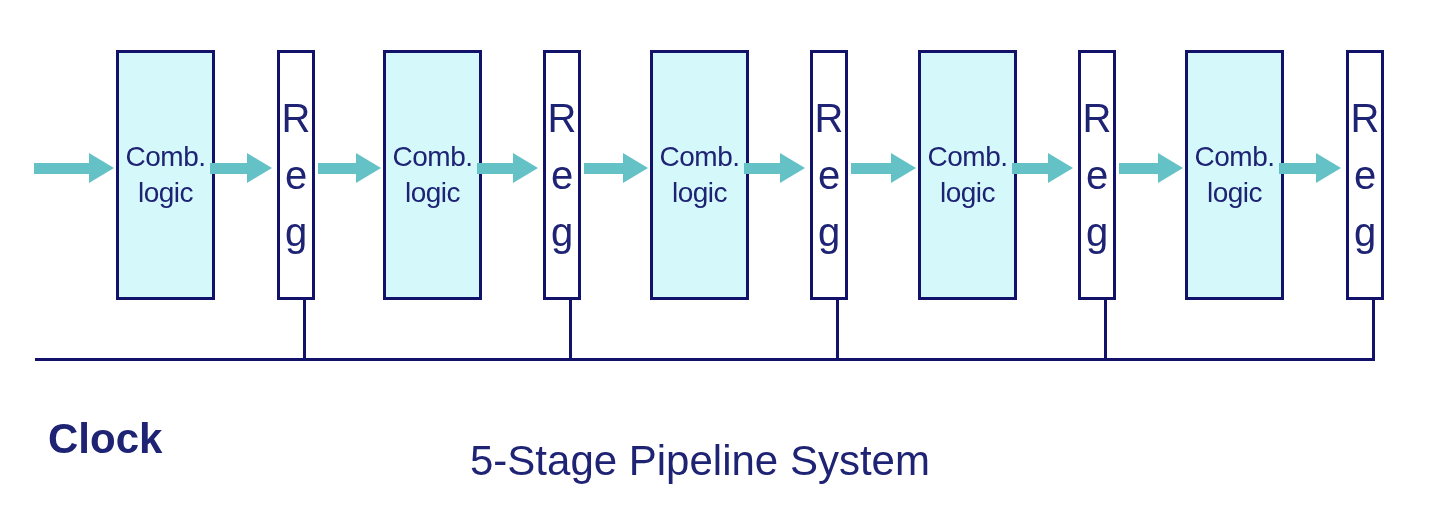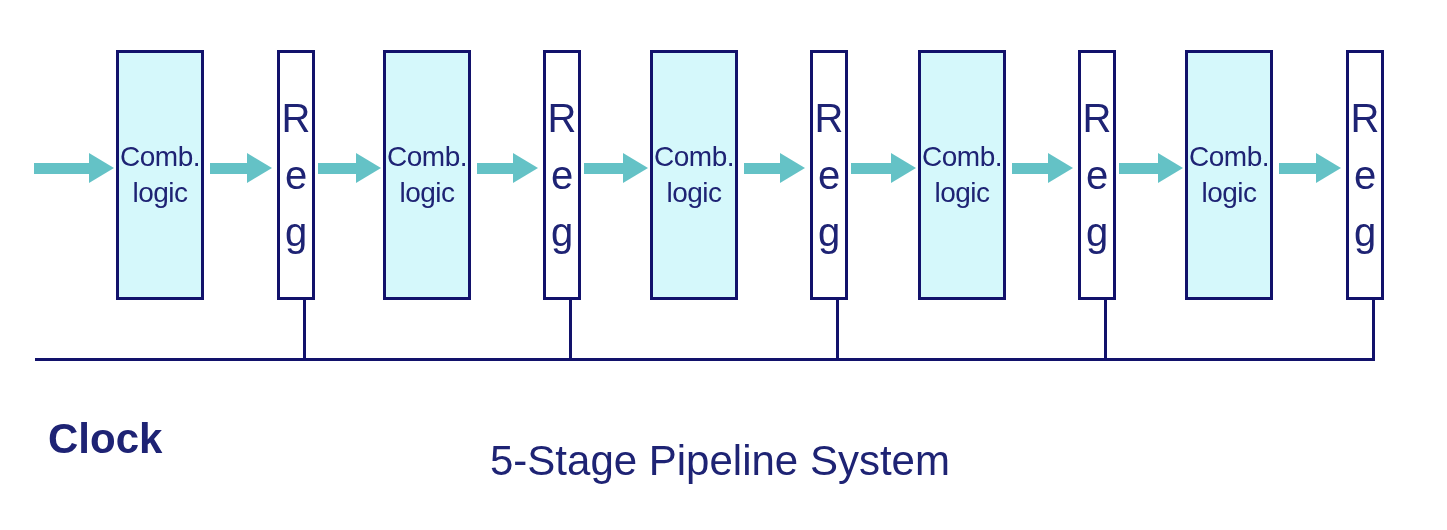--- a/index.html
+++ b/index.html
@@ -13,21 +13,21 @@
   }
   .box{
     position:absolute;top:50px;height:250px;
     box-sizing:border-box;
     border:3px solid var(--outline);
     display:flex;flex-direction:column;
     align-items:center;justify-content:center;
     text-align:center;color:var(--text);
   }
   .comb{
-    width:88px;background:var(--fill);
+    width:99px;background:var(--fill);
     font-size:28px;line-height:36px;
     letter-spacing:-0.5px;
   }
   .reg{
     width:38px;background:#fff;
     font-size:40px;line-height:57px;
   }
   .arrow{position:absolute;top:153px;height:30px;}
   .arrow .shaft{
     position:absolute;left:0;right:22px;top:10px;height:11px;
@@ -137,14 +137,14 @@
       </div>
       <div class="box reg" style="left: 1346px;">
         <div>R</div>
         <div>e</div>
         <div>g</div>
       </div>
       <div class="riser" style="left: 1372px; top: 300px; height: 60px;"></div>
     </div>
   <div class="hline" id="clock-bus" style="left:35px;top:358px;width:1340px;"></div>
   <div class="label" style="left:48px;top:418px;font-weight:bold;">Clock</div>
-  <div class="label" style="left:490px;top:440px;">5-Stage Pipeline System</div>
+  <div class="label" style="left:470px;top:440px;">5-Stage Pipeline System</div>
 </div>
 
 </body></html>

